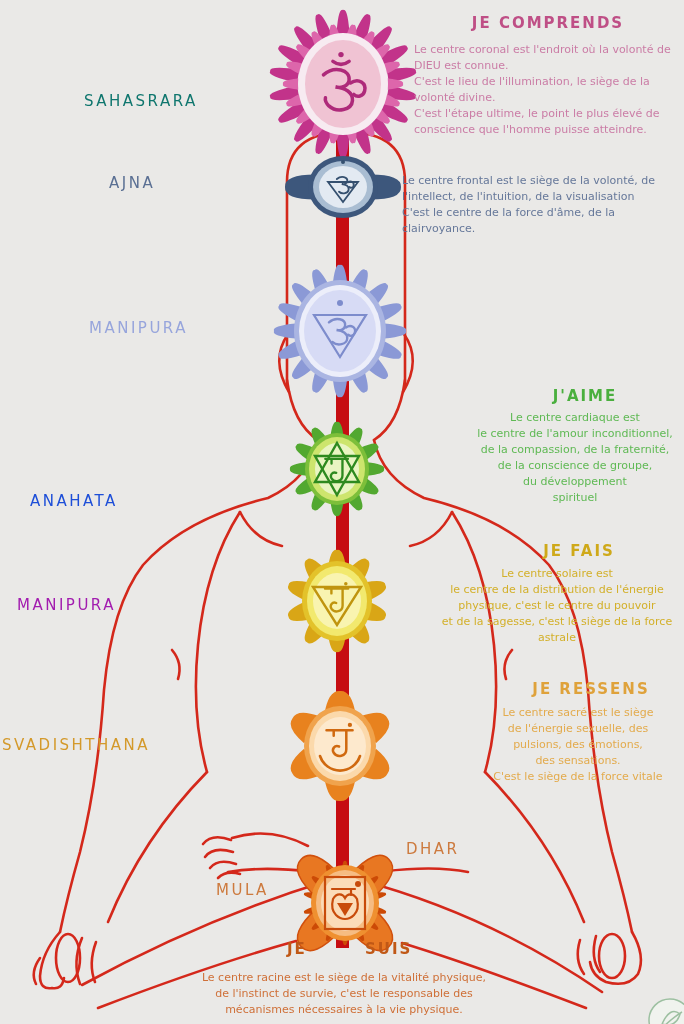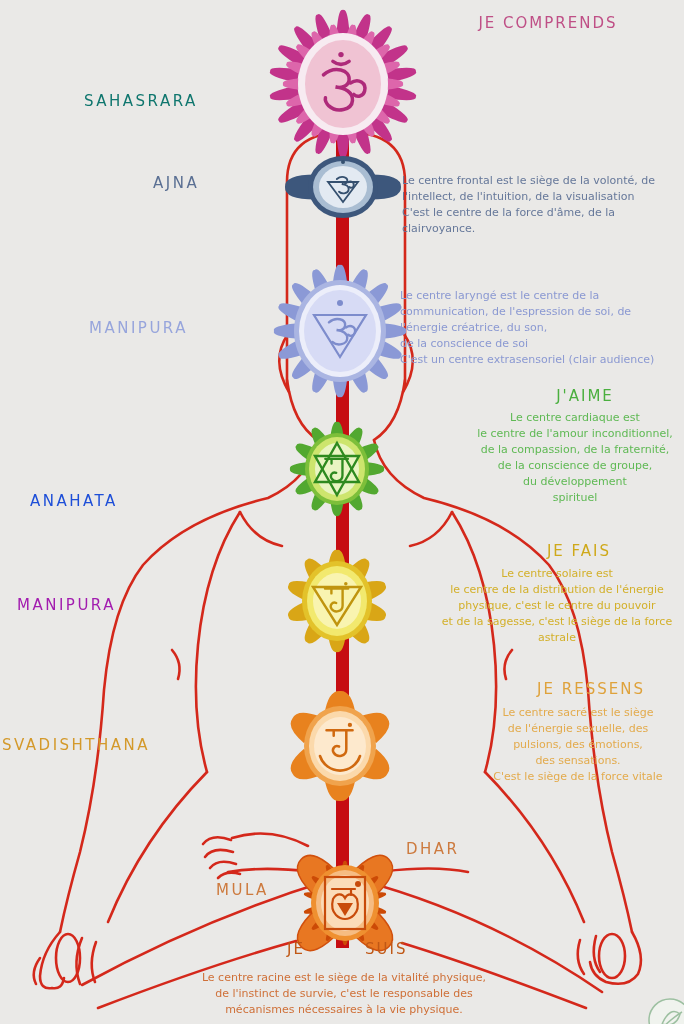--- a/index.html
+++ b/index.html
@@ -16,21 +16,21 @@
   .lbl-sahasrara{left:84px;top:92px;}
   .lbl-ajna{left:109px;top:174px;}
   .lbl-vishuddha{left:89px;top:319px;}
   .lbl-anahata{left:30px;top:452px;}
   .lbl-manipura{left:17px;top:596px;}
   .lbl-svadishthana{left:2px;top:736px;}
   .lbl-mula{left:216px;top:881px;}
   .lbl-dhar{left:406px;top:840px;}
   .sec-title{
     position:absolute;font-size:15px;letter-spacing:2px;text-align:center;
-    white-space:nowrap;font-weight:400;
+    white-space:nowrap;font-weight:700;
   }
   .sec-text{
     position:absolute;font-size:11px;line-height:1.45;white-space:pre-line;
   }
   .ctr{text-align:center;}
   .t1{left:418px;top:14px;width:260px}   .b1{left:414px;top:42px;width:268px}
   .t2{left:405px;top:147px;width:260px}  .b2{left:402px;top:173px;width:280px}
   .t3{left:398px;top:262px;width:260px}  .b3{left:400px;top:288px;width:282px}
   .t4{left:455px;top:387px;width:260px}  .b4{left:457px;top:410px;width:236px}
   .t5{left:449px;top:542px;width:260px}  .b5{left:426px;top:566px;width:262px}
@@ -194,36 +194,36 @@
     </g>
 
     <g transform="translate(670,1020)" opacity="0.8" fill="none" stroke-width="1.5" stroke="#8ab690">
       <circle r="21" fill="#f2f6f0"></circle>
       <path d="M -8,4 Q 0,-14 10,-6 Q 6,8 -8,4"></path>
       <path d="M -11,11 Q 2,-2 12,-8"></path>
     </g>
   </svg>
 
   <div class="chakra-label lbl-sahasrara" style="color: #0f766e;">SAHASRARA</div>
-  <div class="chakra-label lbl-ajna" style="color: rgb(90, 111, 147); margin-left: 44px;">AJNA</div>
+  <div class="chakra-label lbl-ajna" style="color: rgb(90, 111, 147);">AJNA</div>
   <div class="chakra-label lbl-vishuddha" style="color: rgb(151, 165, 220);">MANIPURA</div>
   <div class="chakra-label lbl-anahata" style="color: #1d4ed8; margin-top: 40px;">ANAHATA</div>
   <div class="chakra-label lbl-manipura" style="color: #a21caf;">MANIPURA</div>
   <div class="chakra-label lbl-svadishthana" style="color: rgb(212, 153, 42);">SVADISHTHANA</div>
   <div class="chakra-label lbl-mula" style="color: rgb(205, 122, 62);">MULA</div>
   <div class="chakra-label lbl-dhar" style="color: rgb(205, 122, 62);">DHAR</div>
 
   <div class="sec-title t1" style="color: rgb(191, 79, 134);">JE COMPRENDS</div>
+  <div class="sec-text b1" style="color: rgb(203, 125, 166);">Le centre coronal est l'endroit où la volonté de DIEU est connue.
+C'est le lieu de l'illumination, le siège de la volonté divine.
+C'est l'étape ultime, le point le plus élevé de conscience que l'homme puisse atteindre.</div>
 
   <div class="sec-text b2" style="color: rgb(102, 120, 154);">Le centre frontal est le siège de la volonté, de l'intellect, de l'intuition, de la visualisation
 C'est le centre de la force d'âme, de la clairvoyance.</div>
 
-  <div class="sec-text b3" style="color: rgb(139, 153, 210);">Le centre laryngé est le centre de la communication, de l'espression de soi, de l'énergie créatrice, du son,
-de la conscience de soi
-C'est un centre extrasensoriel (clair audience)</div>
 
   <div class="sec-title t4" style="color: rgb(74, 175, 62);">J'AIME</div>
   <div class="sec-text b4 ctr" style="color: rgb(95, 185, 84);">Le centre cardiaque est
 le centre de l'amour inconditionnel,
 de la compassion, de la fraternité,
 de la conscience de groupe,
 du développement
 spirituel</div>
 
   <div class="sec-title t5" style="color: rgb(207, 169, 26);">JE FAIS</div>

